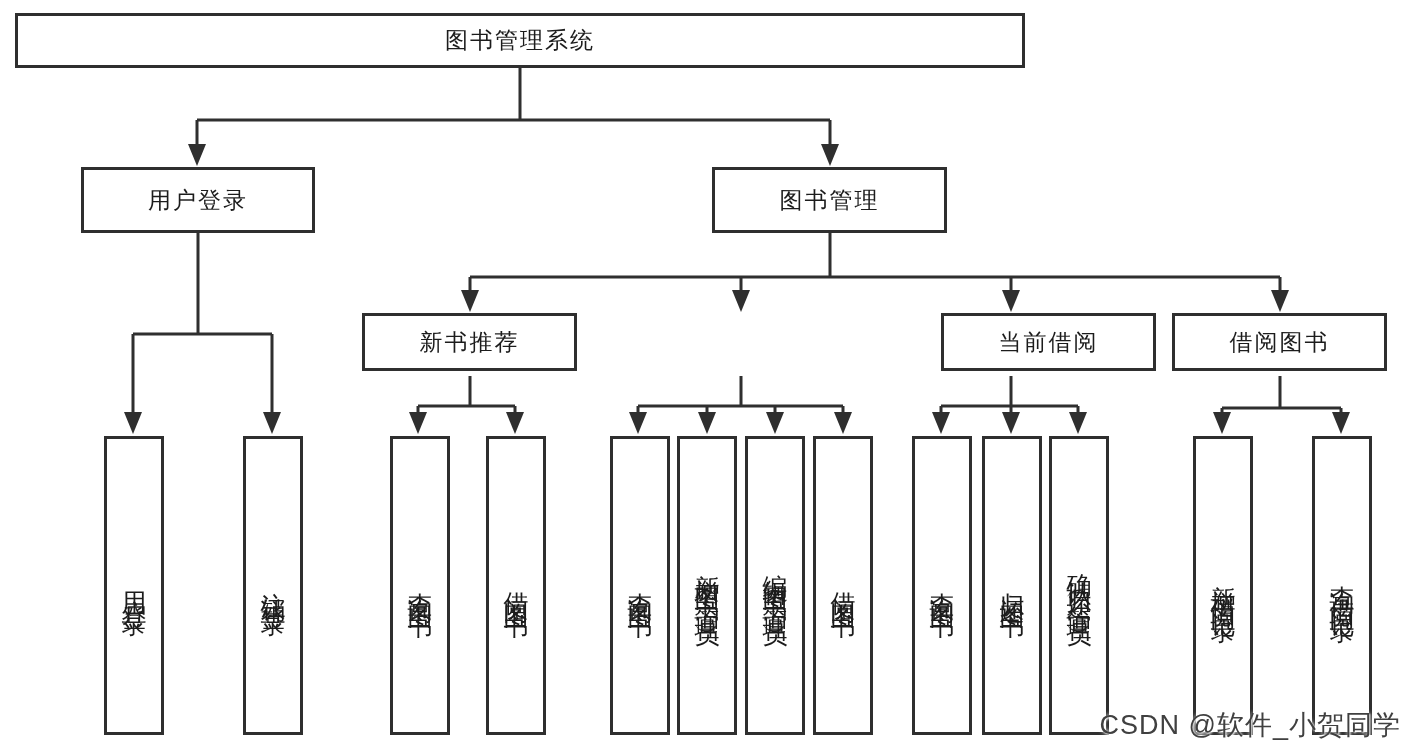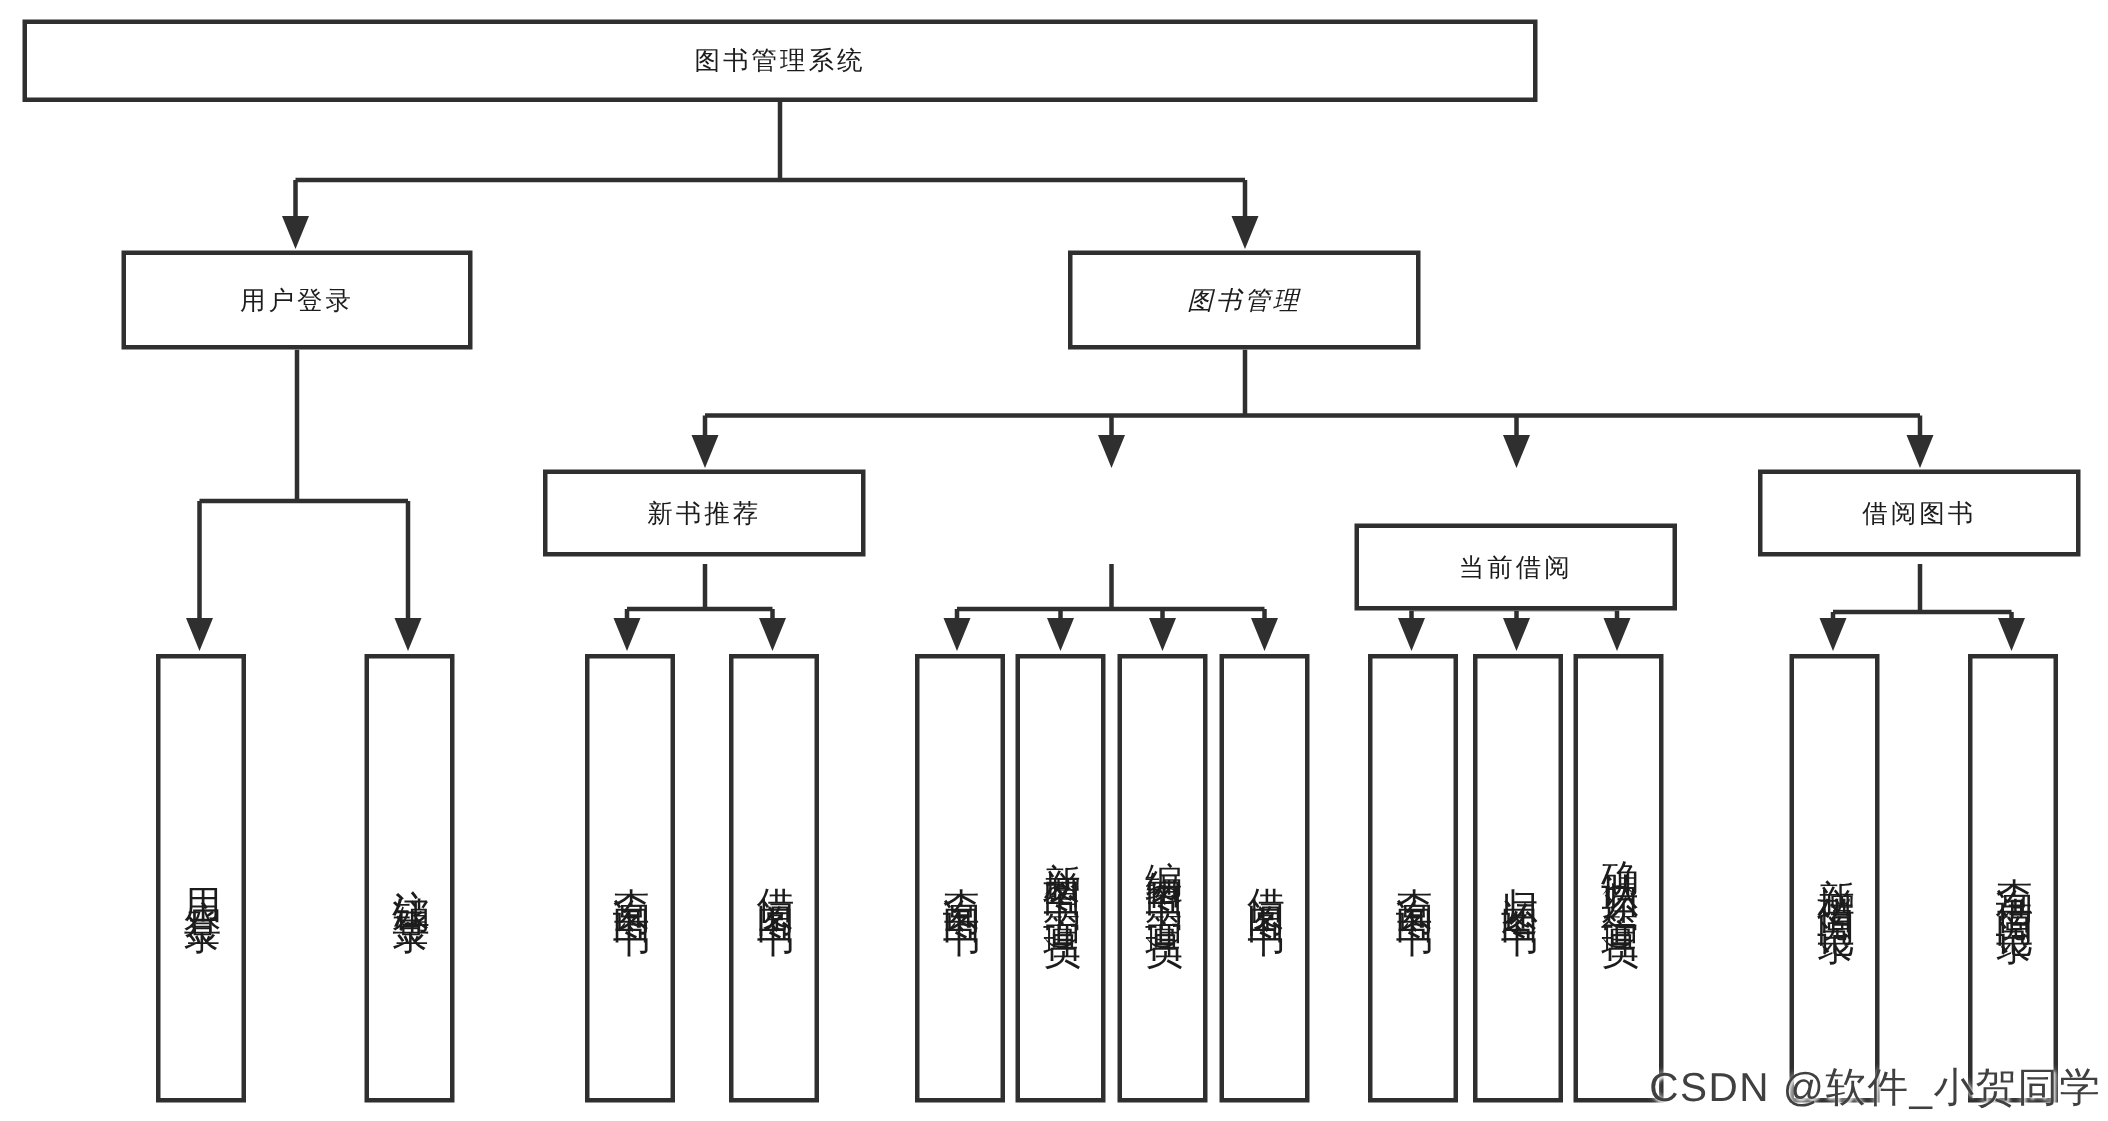--- a/index.html
+++ b/index.html
@@ -5,21 +5,21 @@
   html,body{margin:0;padding:0;background:#fff;}
   .canvas{
     position:relative;width:1405px;height:747px;background:#fff;overflow:hidden;
     font-family:"Liberation Sans","DejaVu Sans",sans-serif;color:#1c1c1c;
   }
   .connector-layer{position:absolute;left:0;top:0;width:1405px;height:747px;}
   .node{
     position:absolute;box-sizing:border-box;background:#fff;border:3px solid #2f2f2f;
     display:flex;align-items:center;justify-content:center;text-align:center;
   }
-  .node span{display:block;font-size:17px;letter-spacing:2px;color:#1c1c1c;}
+  .node span{display:block;font-size:23px;letter-spacing:2px;color:#1c1c1c;}
   .root{left:15px;top:13px;width:1010px;height:55px;}
   .lvl2{top:167px;height:66px;}
   .lvl3{top:313px;height:58px;width:215px;}
   .leaf{top:436px;width:60px;height:299px;}
   .leaf span{
     writing-mode:vertical-rl;text-orientation:mixed;
     font-size:25px;letter-spacing:7px;line-height:1;
   }
   .watermark{
     position:absolute;right:4px;bottom:4px;font-size:27px;letter-spacing:1px;
@@ -64,28 +64,28 @@
     </g>
   </svg>
 
   <div class="node root">
     <span>图书管理系统</span>
   </div>
 
   <div class="node lvl2" style="left:81px;width:234px;">
     <span>用户登录</span>
   </div>
-  <div class="node lvl2" style="left:712px;width:235px;font-style:italic;">
+  <div class="node lvl2" style="left:712px;width:235px;">
     <span>图书管理</span>
   </div>
 
   <div class="node lvl3" style="left:362px;">
     <span>新书推荐</span>
   </div>
-  <div class="node lvl3" style="left:903px;margin-top:36px;">
+  <div class="node lvl3" style="left:941px;">
     <span>当前借阅</span>
   </div>
   <div class="node lvl3" style="left:1172px;">
     <span>借阅图书</span>
   </div>
 
   <div class="node leaf" style="left:104px;">
     <span>用户登录</span>
   </div>
   <div class="node leaf" style="left:243px;">

